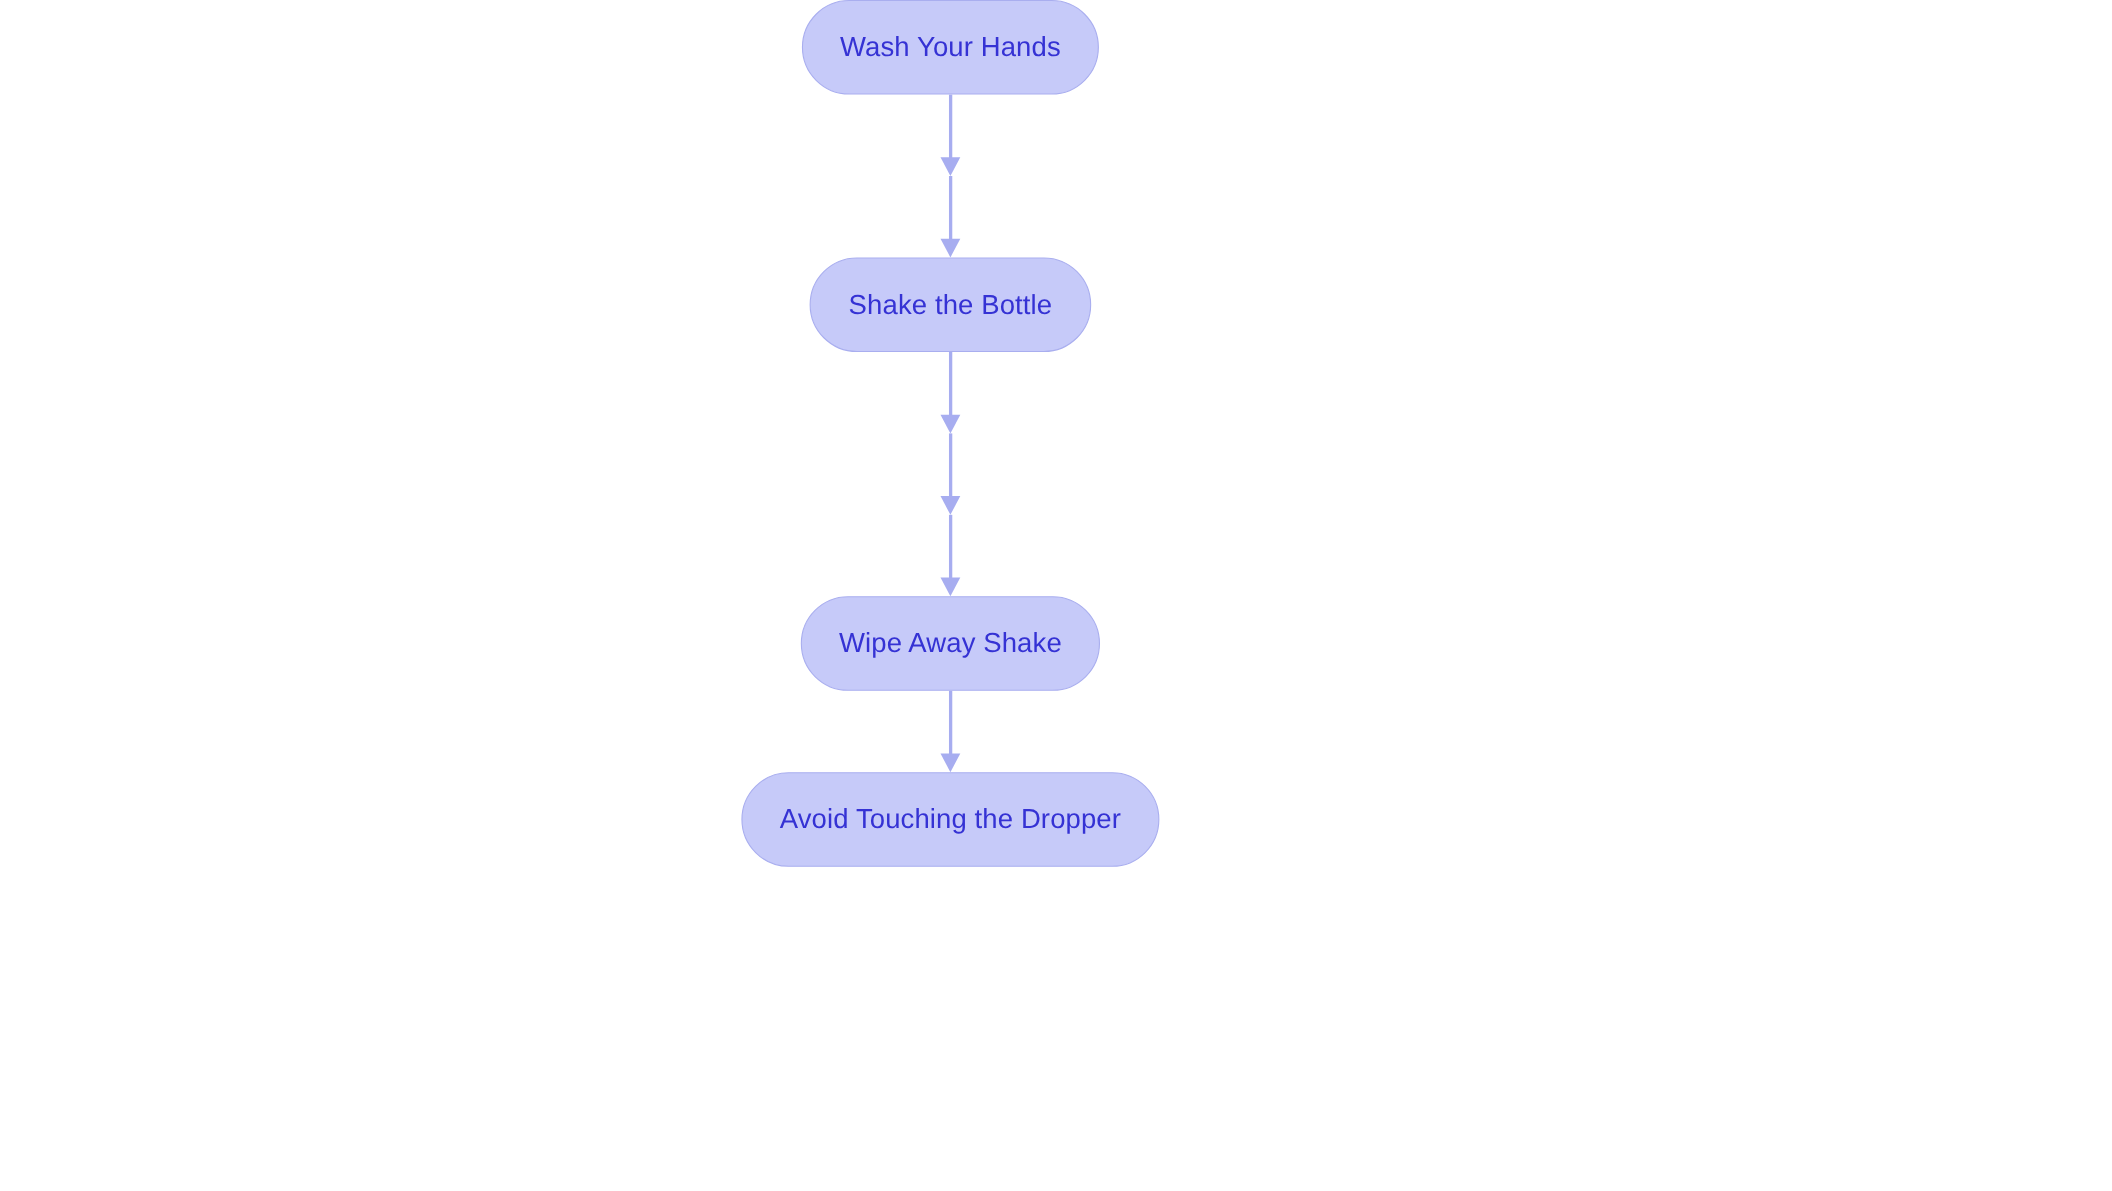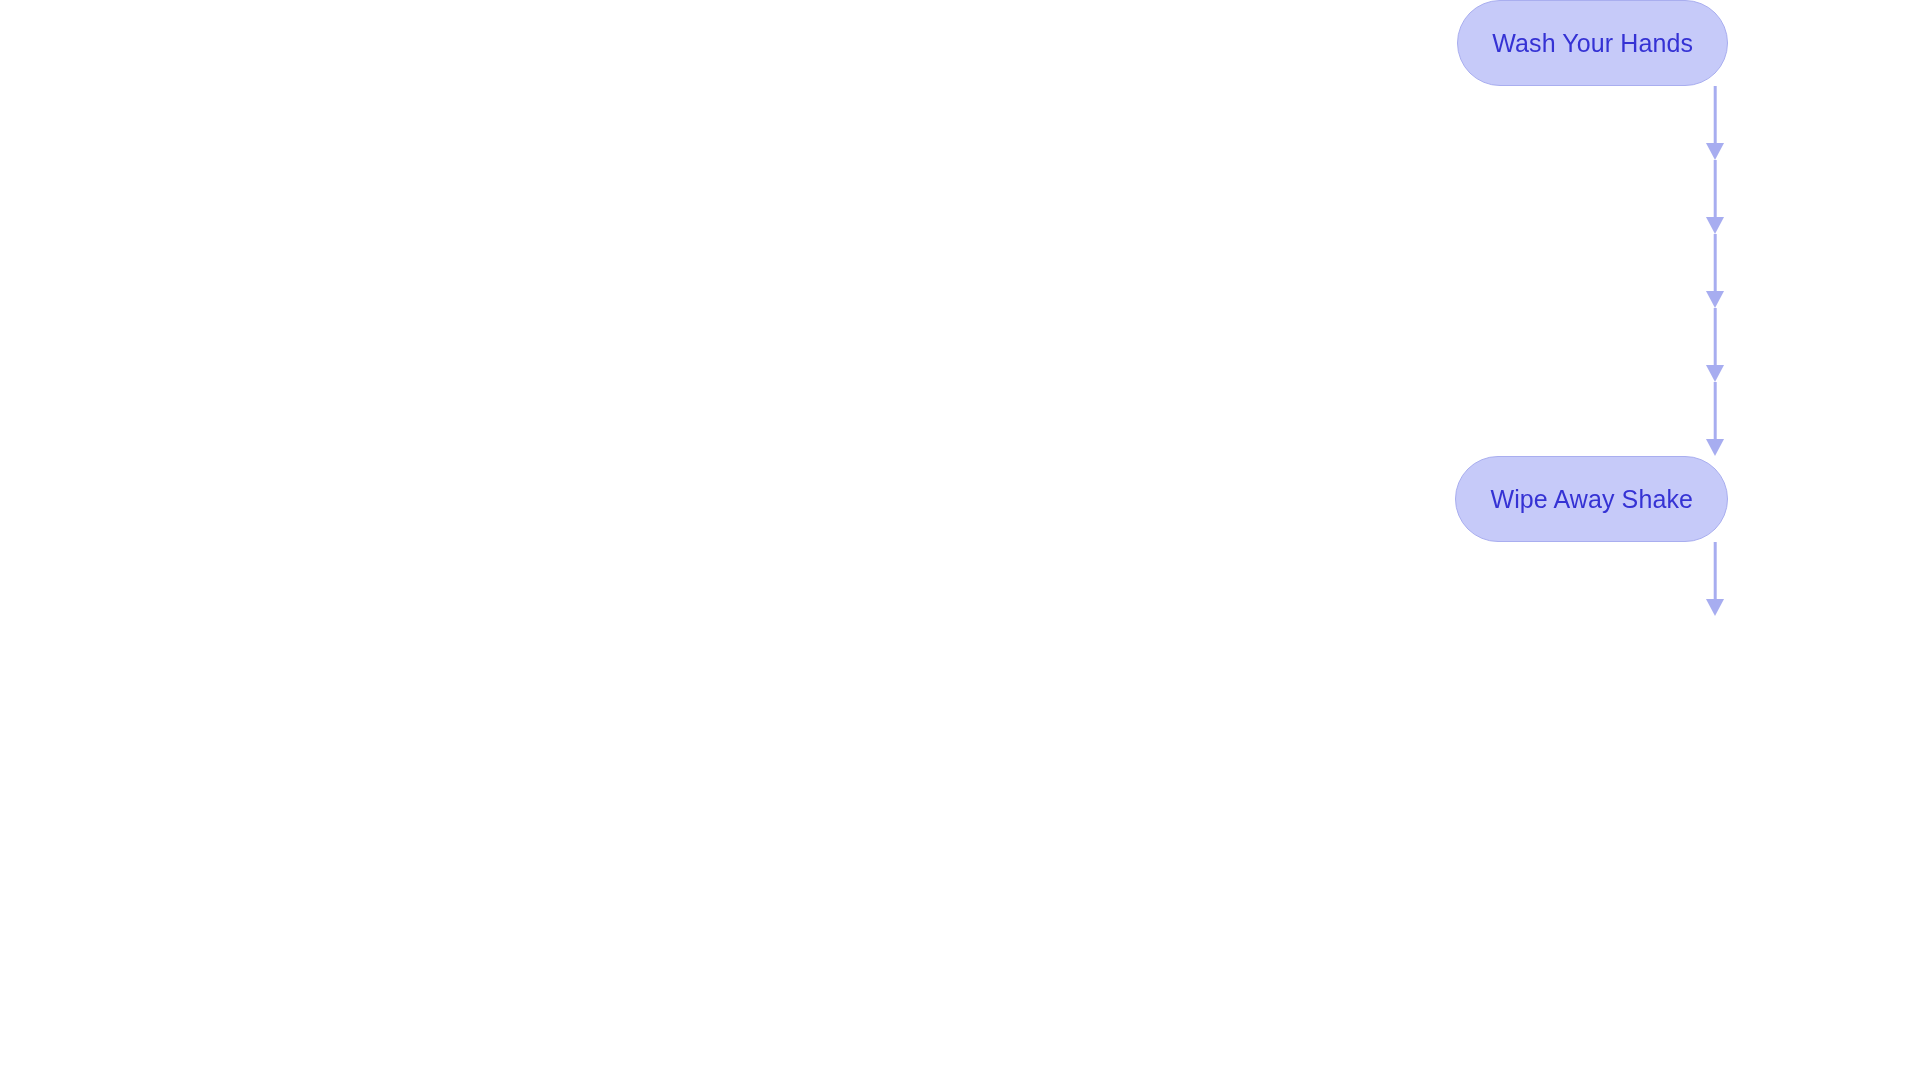--- a/index.html
+++ b/index.html
@@ -24,21 +24,21 @@
 
   
   .flow-column {
     position: absolute;
     left: 0;
     top: 0;
     width: 1728px;
     height: 1083px;
     display: flex;
     flex-direction: column;
-    align-items: flex-end;
+    align-items: center;
   }
 
   
   .node {
     box-sizing: border-box;
     height: 86px;
     border-radius: 43px;
     background: #c6caf9;
     border: 1.6px solid #a9aeef;
     display: flex;
@@ -101,20 +101,23 @@
       <span class="stem"></span>
       <span class="head"></span>
     </div>
 
 
     <div class="connector">
       <span class="stem"></span>
       <span class="head"></span>
     </div>
 
+    <div class="node">
+      <span class="node-label">Shake the Bottle</span>
+    </div>
 
     <div class="connector">
       <span class="stem"></span>
       <span class="head"></span>
     </div>
 
 
     <div class="connector">
       <span class="stem"></span>
       <span class="head"></span>
@@ -128,15 +131,18 @@
 
     <div class="node">
       <span class="node-label">Wipe Away Shake</span>
     </div>
 
     <div class="connector">
       <span class="stem"></span>
       <span class="head"></span>
     </div>
 
+    <div class="node">
+      <span class="node-label">Avoid Touching the Dropper</span>
+    </div>
 
   </div>
 </div>
 
 </body></html>

